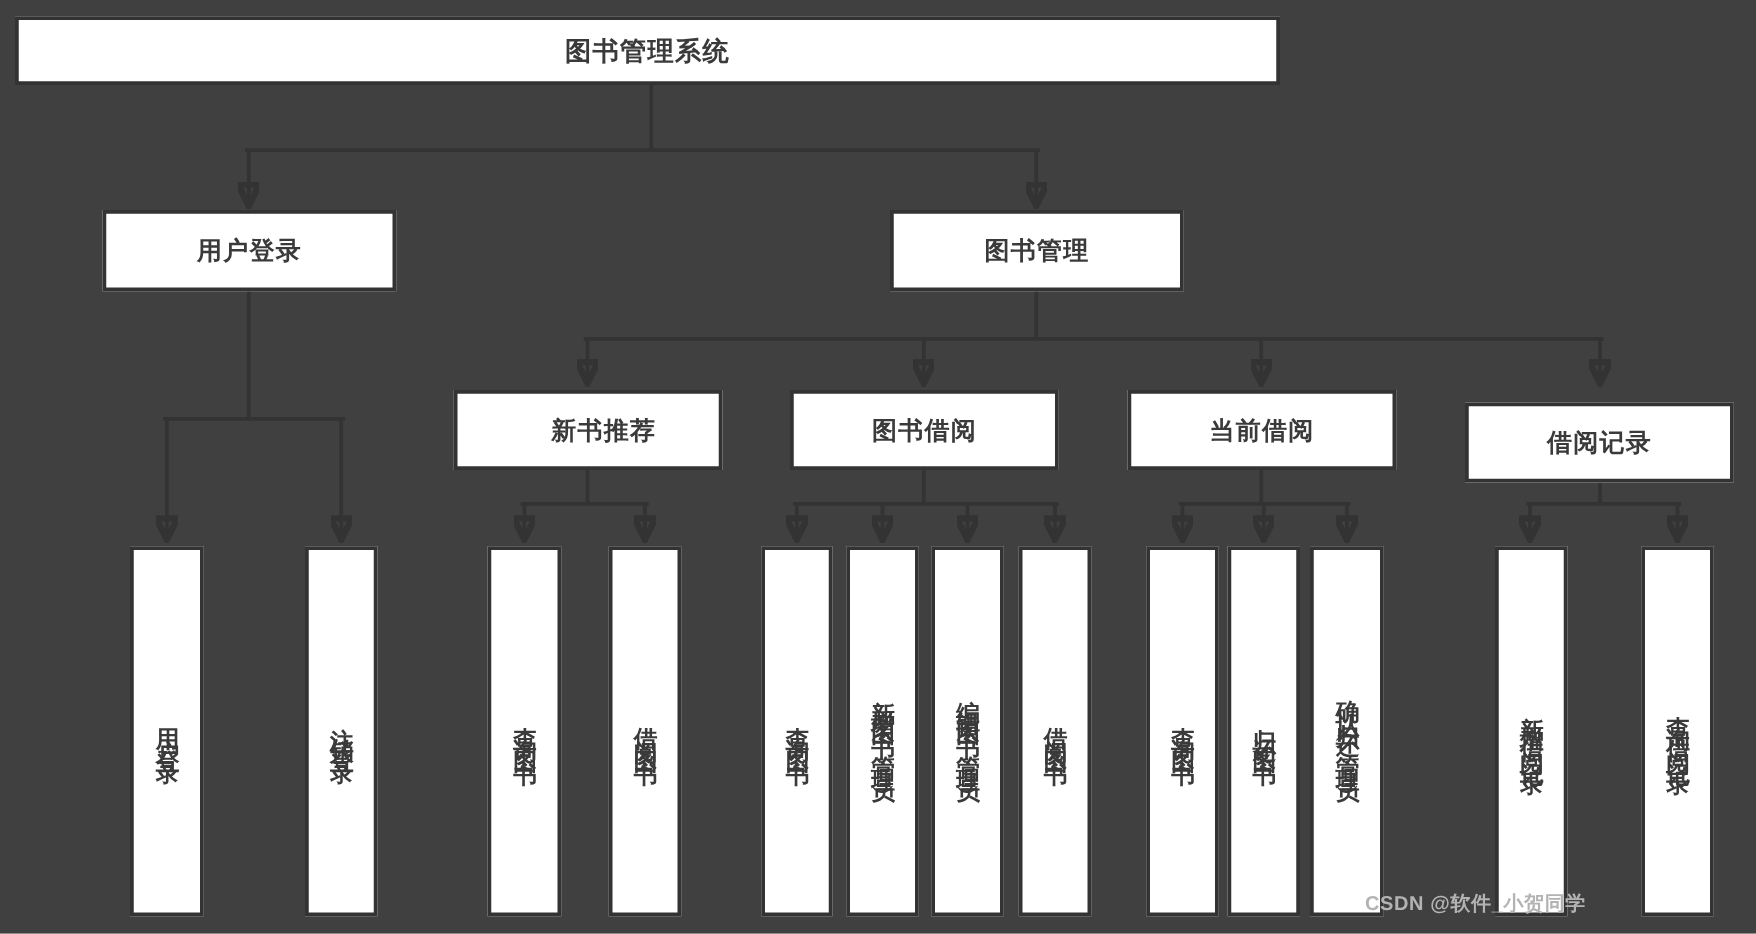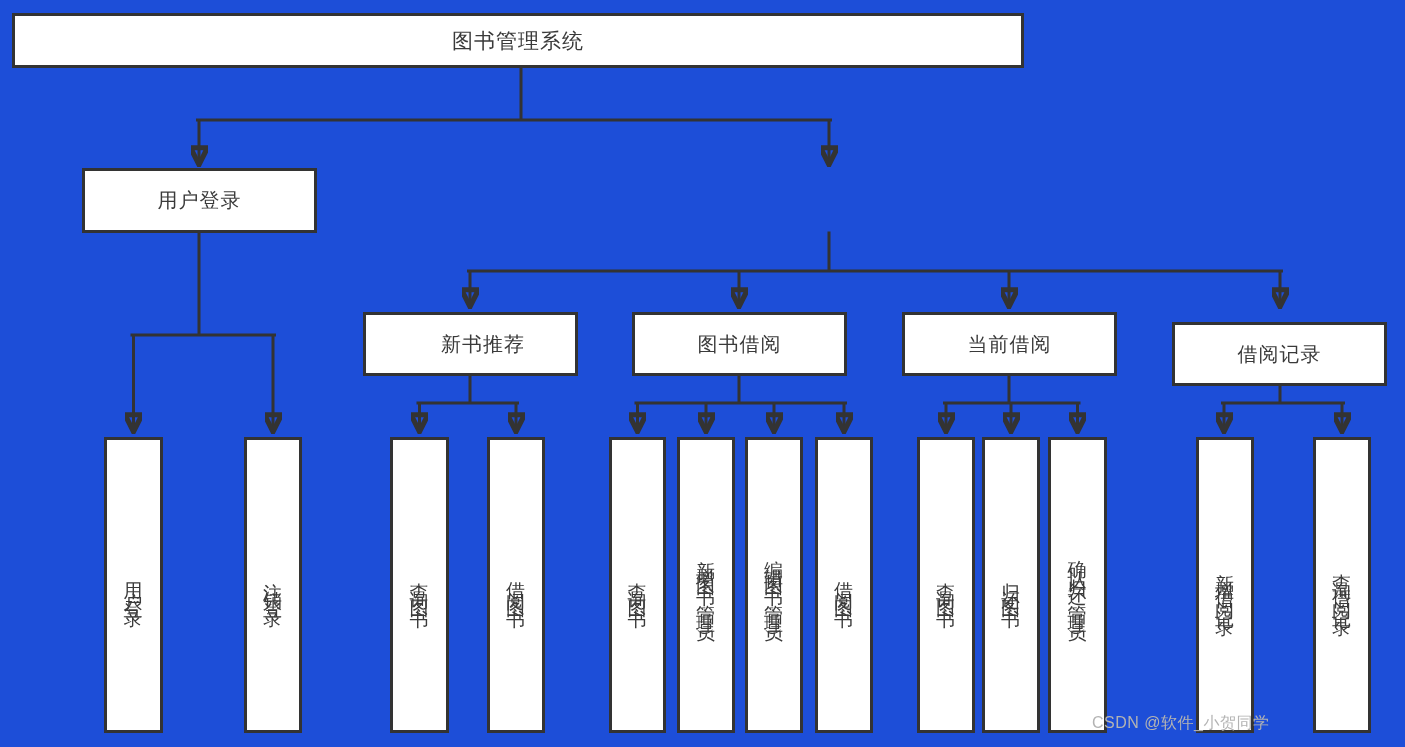--- a/index.html
+++ b/index.html
@@ -1,18 +1,18 @@
 <!DOCTYPE html>
 <html><head>
 <meta charset="utf-8">
 <style>
   html,body { margin:0; padding:0; background:#ffffff; }
   .stage {
-    position:relative; width:1405px; height:747px; background:#1d4ed8;
-    font-family:"Liberation Sans", sans-serif; overflow:hidden;
+    position:relative; width:1405px; height:747px; background:#404040;
+    font-family:"Liberation Sans", sans-serif; overflow:hidden;font-weight:bold;
   }
   svg.connectors { position:absolute; left:0; top:0; z-index:0; }
   svg.connectors path { stroke:#333333; stroke-width:3; fill:none; }
   .box {
     position:absolute; box-sizing:border-box; background:#ffffff;
     border:3px solid #333333; color:#3a3a3a; z-index:1;
     display:flex; align-items:center; justify-content:center;
   }
   .hbox { font-size:20px; letter-spacing:1px; }
   .root-box { font-size:21px; }
@@ -63,20 +63,21 @@
     <path marker-end="url(#arrow)" d="M946 403 V430"></path>
     <path marker-end="url(#arrow)" d="M1011 403 V430"></path>
     <path marker-end="url(#arrow)" d="M1077.5 403 V430"></path>
     <path marker-end="url(#arrow)" d="M1224 403 V430"></path>
     <path marker-end="url(#arrow)" d="M1342 403 V430"></path>
   </svg>
 
   <div class="box hbox root-box" style="left:12px; top:13px; width:1012px; height:55px;">图书管理系统</div>
 
   <div class="box hbox" style="left:82px; top:168px; width:235px; height:65px;">用户登录</div>
+  <div class="box hbox" style="left:712px; top:168px; width:235px; height:65px;">图书管理</div>
 
   <div class="box hbox" style="left:363px; top:312px; width:215px; height:64px;padding-left:25px;">新书推荐</div>
   <div class="box hbox" style="left:902px; top:312px; width:215px; height:64px;">当前借阅</div>
   <div class="box hbox" style="left:632px; top:312px; width:215px; height:64px;">图书借阅</div>
   <div class="box hbox" style="left:1172px; top:312px; width:215px; height:64px;margin-top:10px;">借阅记录</div>
 
   <div class="box vbox" style="left:104px; top:437px; width:59px; height:296px;">用户登录</div>
   <div class="box vbox" style="left:244px; top:437px; width:58px; height:296px;">注销登录</div>
 
   <div class="box vbox" style="left:390px; top:437px; width:59px; height:296px;">查询图书</div>

